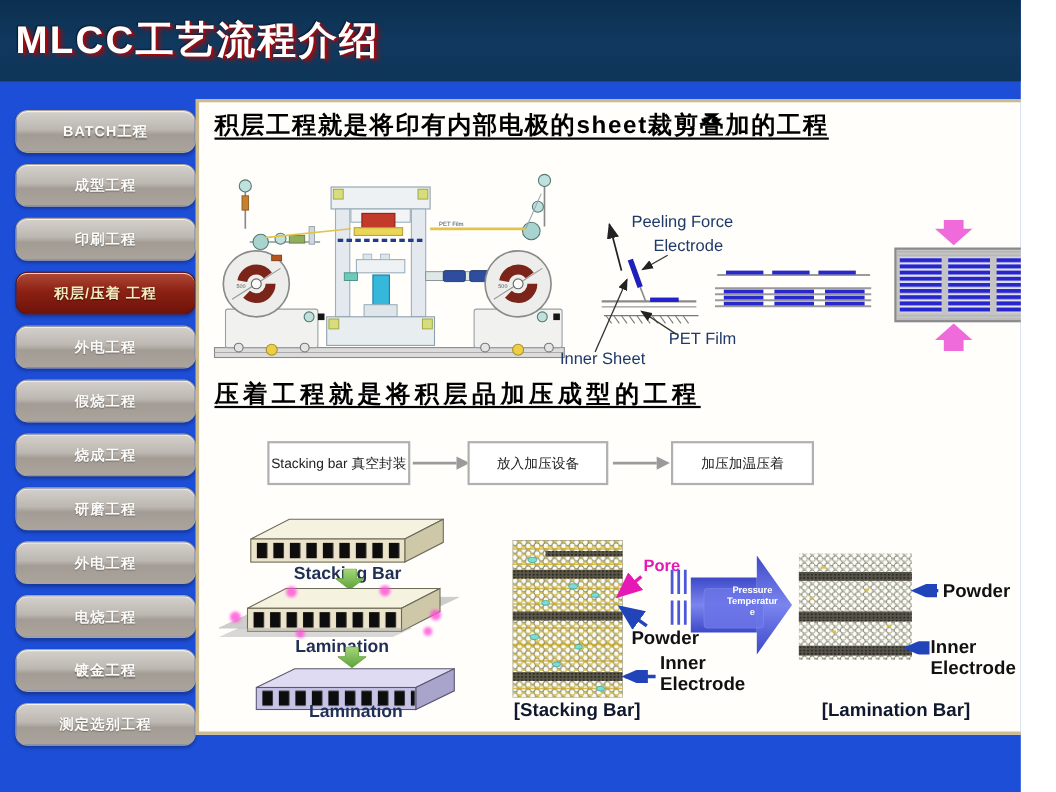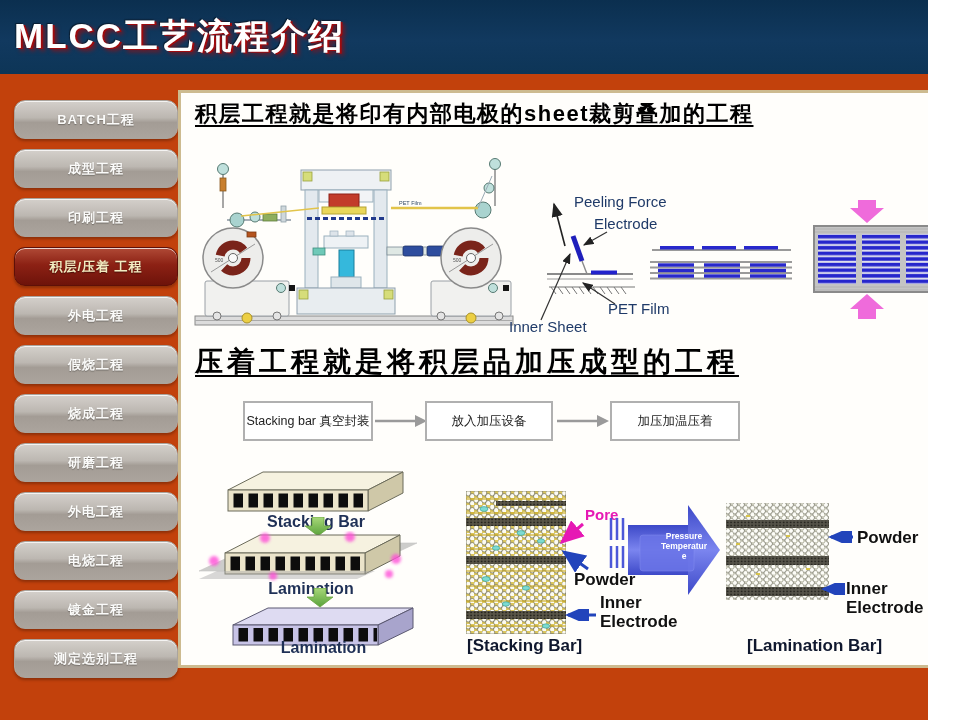--- a/index.html
+++ b/index.html
@@ -1,16 +1,16 @@
 <!DOCTYPE html>
 <html><head>
 <meta charset="utf-8">
 <style>
   html,body{margin:0;padding:0;background:#fff;}
-  #slide{position:relative;width:928px;height:720px;background:#c2410c;overflow:hidden;
+  #slide{position:relative;width:928px;height:720px;background:#1d4ed8;overflow:hidden;
          font-family:"Liberation Sans",sans-serif;}
   .abs{position:absolute;}
 
   
   #hdr{position:absolute;left:0;top:0;width:960px;height:74px;
        background:linear-gradient(180deg,#0b2f4f 0%,#11395f 55%,#0d3557 100%);}
   #hdr .title{position:absolute;left:14px;top:13px;font-size:35px;font-weight:bold;color:#fff;
        letter-spacing:2px;
        text-shadow:2px 1px 0 #9e0b0e,4px 3px 4px rgba(158,11,14,.75),-1px -1px 1px rgba(0,0,0,.45);}
 
@@ -25,21 +25,21 @@
         color:#f3ecc1;border:1px solid #5e1008;text-shadow:0 1px 1px rgba(60,10,5,.85);}
 
   
   #panel{position:absolute;left:178px;top:90px;width:770px;height:578px;
          border:3px solid #cdbb90;background:#fffefb;box-sizing:border-box;}
   .corner-accent{position:absolute;right:-3px;top:-3px;width:7px;height:9px;background:#7a1a10;}
 
   .heading{position:absolute;left:14px;font-weight:bold;color:#000;white-space:nowrap;
            text-decoration:underline;text-underline-offset:4px;text-decoration-thickness:2px;}
   #h1{top:6px;font-size:22px;letter-spacing:1.5px;}
-  #h2{top:250px;font-size:28px;letter-spacing:4px;}
+  #h2{top:250px;font-size:22px;letter-spacing:4px;}
 
   .lbl{position:absolute;font-weight:normal;color:#1f3a68;font-size:15px;white-space:nowrap;}
   .lbl-dark{position:absolute;font-weight:bold;color:#111;font-size:17px;white-space:nowrap;}
   .lbl-magenta{position:absolute;font-weight:bold;color:#e619b4;font-size:15px;white-space:nowrap;}
   .caption{position:absolute;font-weight:bold;color:#10182e;font-size:17px;white-space:nowrap;}
   .bar-label{position:absolute;font-weight:bold;color:#1f3056;font-size:16px;text-align:center;}
 
   .flowbox{position:absolute;top:308px;height:40px;border:2px solid #b0b0b0;background:#fff;
            box-sizing:border-box;display:flex;align-items:center;justify-content:center;
            font-size:12.5px;color:#222;white-space:nowrap;}

